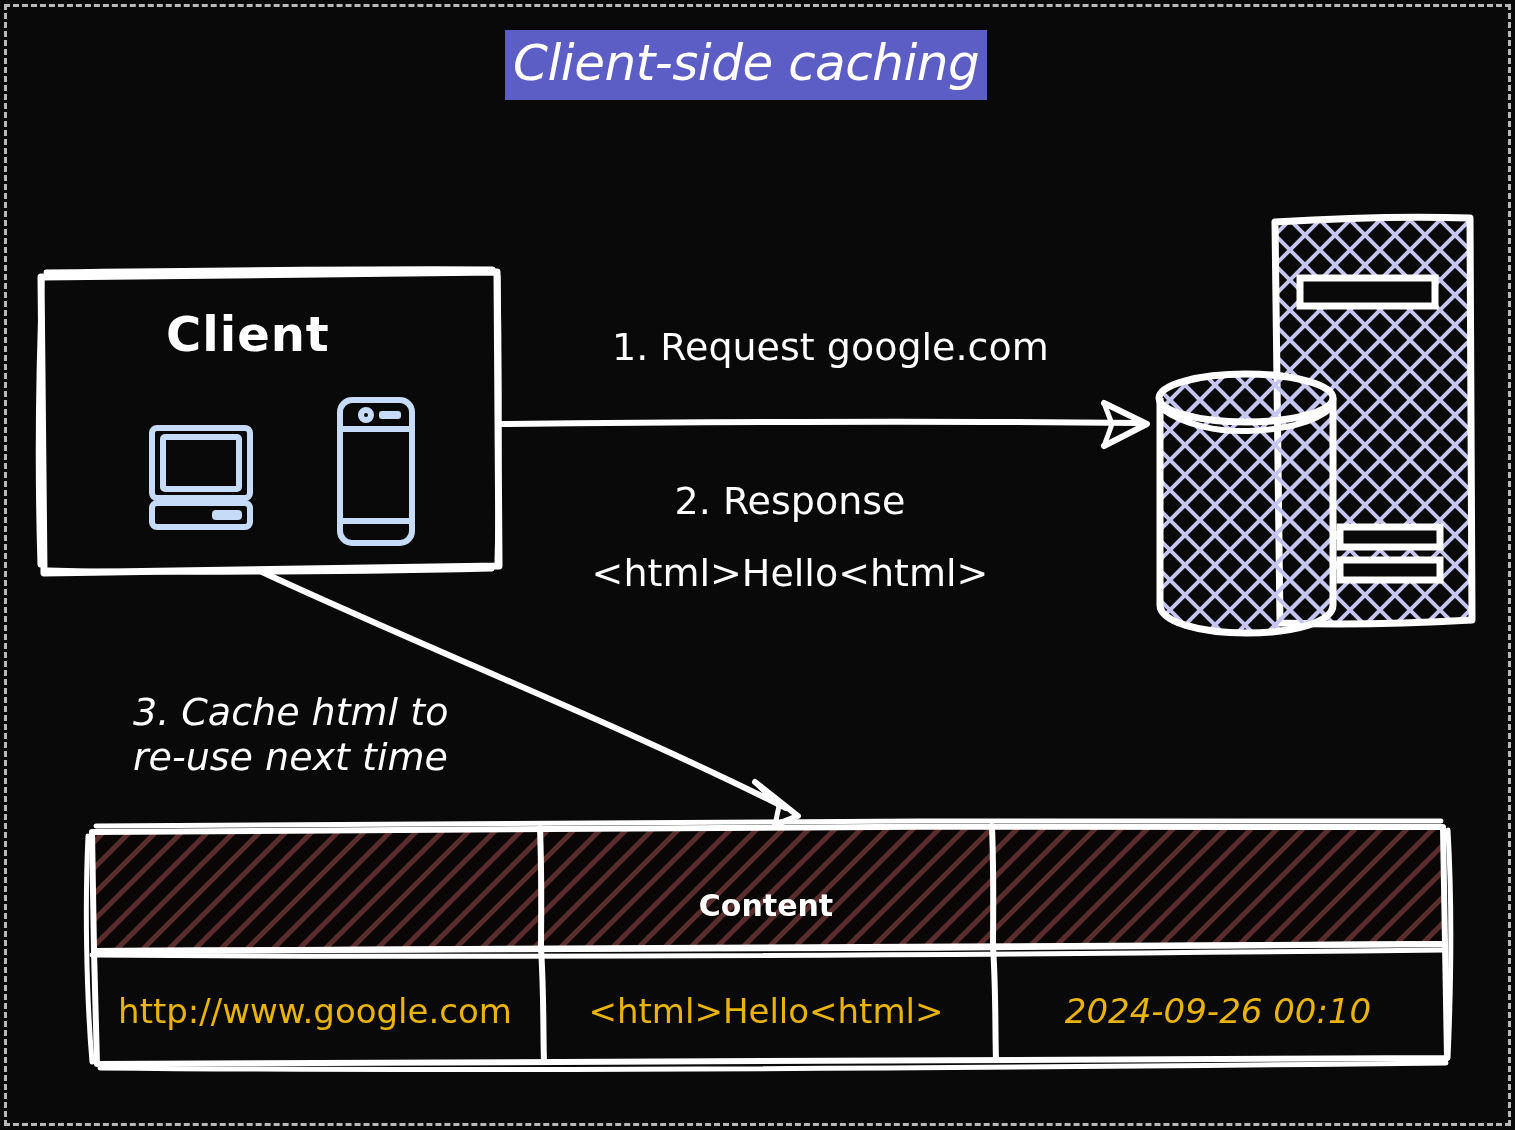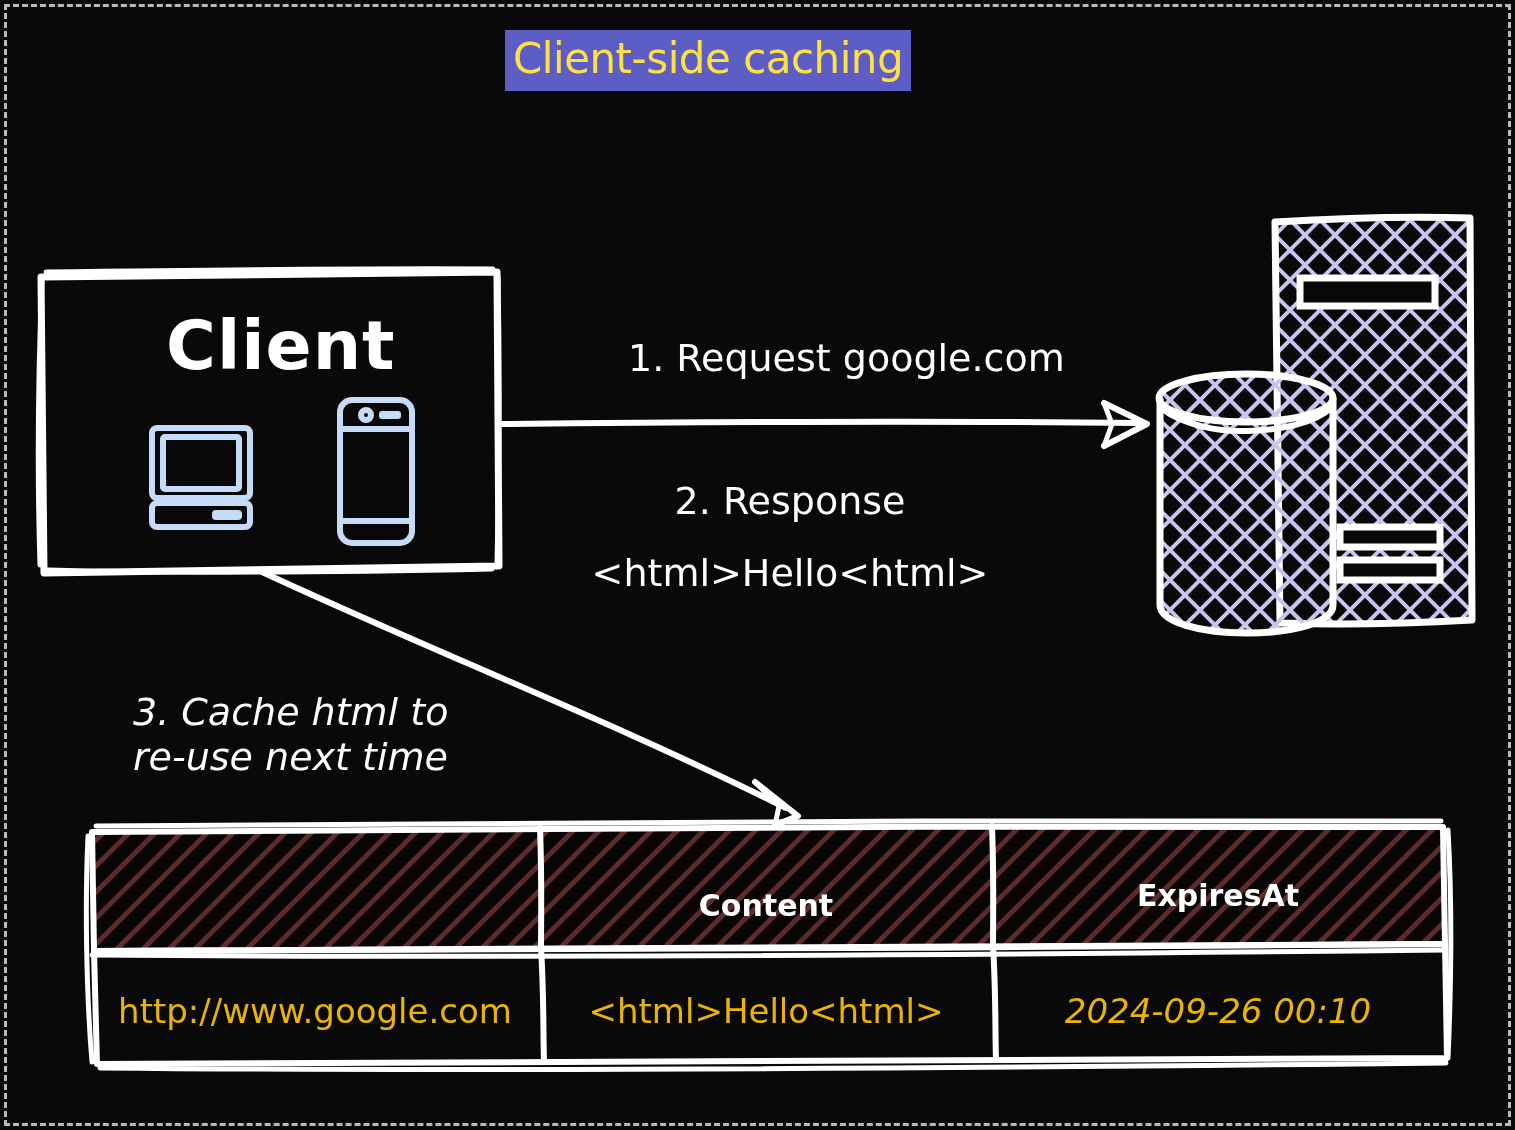--- a/index.html
+++ b/index.html
@@ -50,41 +50,41 @@
     left: 505px;
     top: 30px;
     z-index: 25;
   }
   #title-hl {
     display: inline-block;
     background: #5d5dc6;
     padding: 4px 8px 8px 8px;
   }
   #title-text {
-    font-size: 42px;
-    color: #fde047;
+    font-size: 50px;
+    color: #ffffff;
     letter-spacing: -0.5px;
     font-weight: 400;
+    font-style: italic;
   }
 
   
   #client-label {
     left: 166px;
     top: 306px;
-    font-size: 68px;
+    font-size: 48px;
     font-weight: bold;
     letter-spacing: 1px;
   }
 
   
   #step1-label {
-    left: 628px;
+    left: 612px;
     top: 325px;
     font-size: 38px;
-    margin-top: 11px;
   }
   #step2-block {
     left: 470px;
     top: 452px;
     font-size: 38px;
     width: 640px;
     text-align: center;
     white-space: normal;
   }
   #step2-block div { white-space: pre; margin-top: 27px; }
@@ -228,19 +228,18 @@
     <div>2. Response</div>
     <div>&lt;html&gt;Hello&lt;html&gt;</div>
   </div>
 
   <div class="txt" id="step3-block">
     <div>3. Cache html to</div>
     <div>re-use next time</div>
   </div>
 
   <div class="th" id="th-content">Content</div>
-  <div class="th" id="th-expires">ExpiresAt</div>
 
   <div class="td" id="td-address">http://www.google.com</div>
   <div class="td" id="td-content">&lt;html&gt;Hello&lt;html&gt;</div>
   <div class="td" id="td-expires">2024-09-26 00:10</div>
 
 </div>
 
 </body></html>

